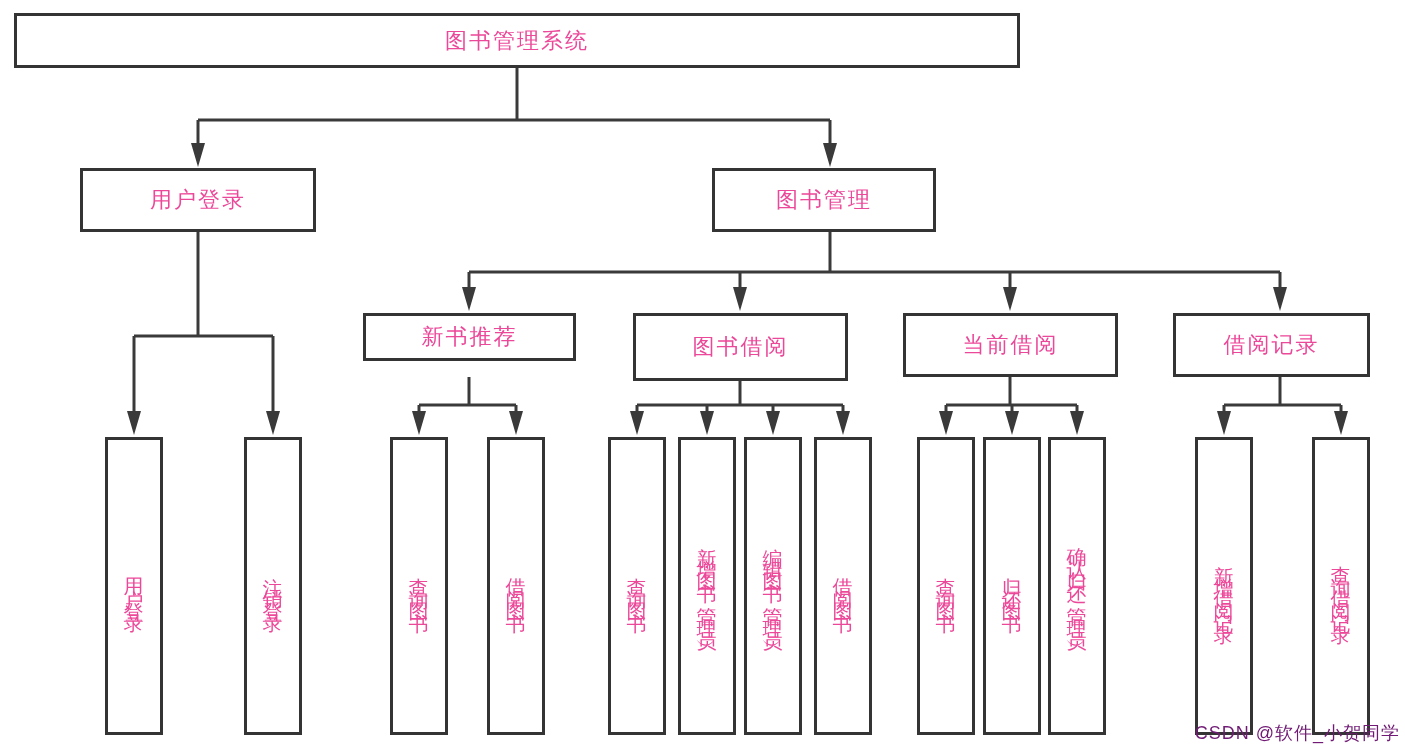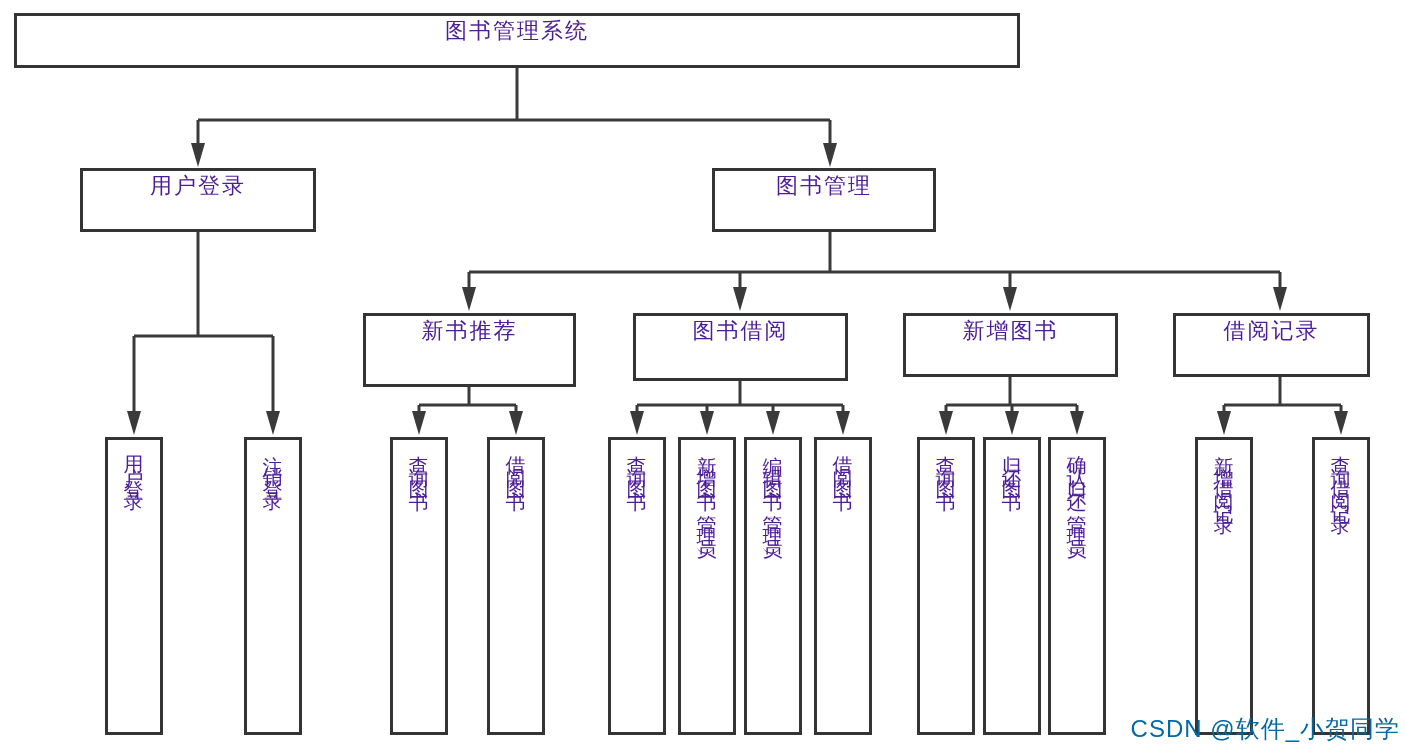--- a/index.html
+++ b/index.html
@@ -20,44 +20,45 @@
     left: 0;
     top: 0;
     z-index: 1;
   }
   .node {
     position: absolute;
     box-sizing: border-box;
     background: #ffffff;
     border: 3px solid #343434;
     display: flex;
+    align-items: center;
     justify-content: center;
-    color: #4c1d95;
+    color: #ec4899;
     font-size: 22px;
     letter-spacing: 2px;
     z-index: 2;
     white-space: nowrap;
   }
   .vnode {
     font-size: 20px;
     letter-spacing: 0;
   }
   .vnode .vtext {
     writing-mode: vertical-rl;
     text-orientation: mixed;
     line-height: 1;
     letter-spacing: 12px;
     white-space: nowrap;
   }
   .watermark {
     position: absolute;
     right: 5px;
     bottom: 2px;
-    font-size: 24px;
-    color: #0369a1;
+    font-size: 18px;
+    color: #701a75;
     z-index: 5;
     letter-spacing: 1px;
   }
 </style>
 </head>
 <body>
 
 <div class="canvas">
 
   <svg class="wires" width="1405" height="747" viewBox="0 0 1405 747">
@@ -133,28 +134,28 @@
     <span>图书管理系统</span>
   </div>
 
   <div class="node" style="left:80px; top:168px; width:236px; height:64px">
     <span>用户登录</span>
   </div>
   <div class="node" style="left:712px; top:168px; width:224px; height:64px">
     <span>图书管理</span>
   </div>
 
-  <div class="node" style="left:363px; top:313px; width:213px; height:74px">
+  <div class="node" style="left:363px; top:313px; width:213px; height:48px">
     <span>新书推荐</span>
   </div>
   <div class="node" style="left:633px; top:313px; width:215px; height:68px">
     <span>图书借阅</span>
   </div>
   <div class="node" style="left:903px; top:313px; width:215px; height:64px">
-    <span>新增图书</span>
+    <span>当前借阅</span>
   </div>
   <div class="node" style="left:1173px; top:313px; width:197px; height:64px">
     <span>借阅记录</span>
   </div>
 
   <div class="node vnode" style="left:105px; top:437px; width:58px; height:298px">
     <span class="vtext">用户登录</span>
   </div>
   <div class="node vnode" style="left:244px; top:437px; width:58px; height:298px">
     <span class="vtext">注销登录</span>

